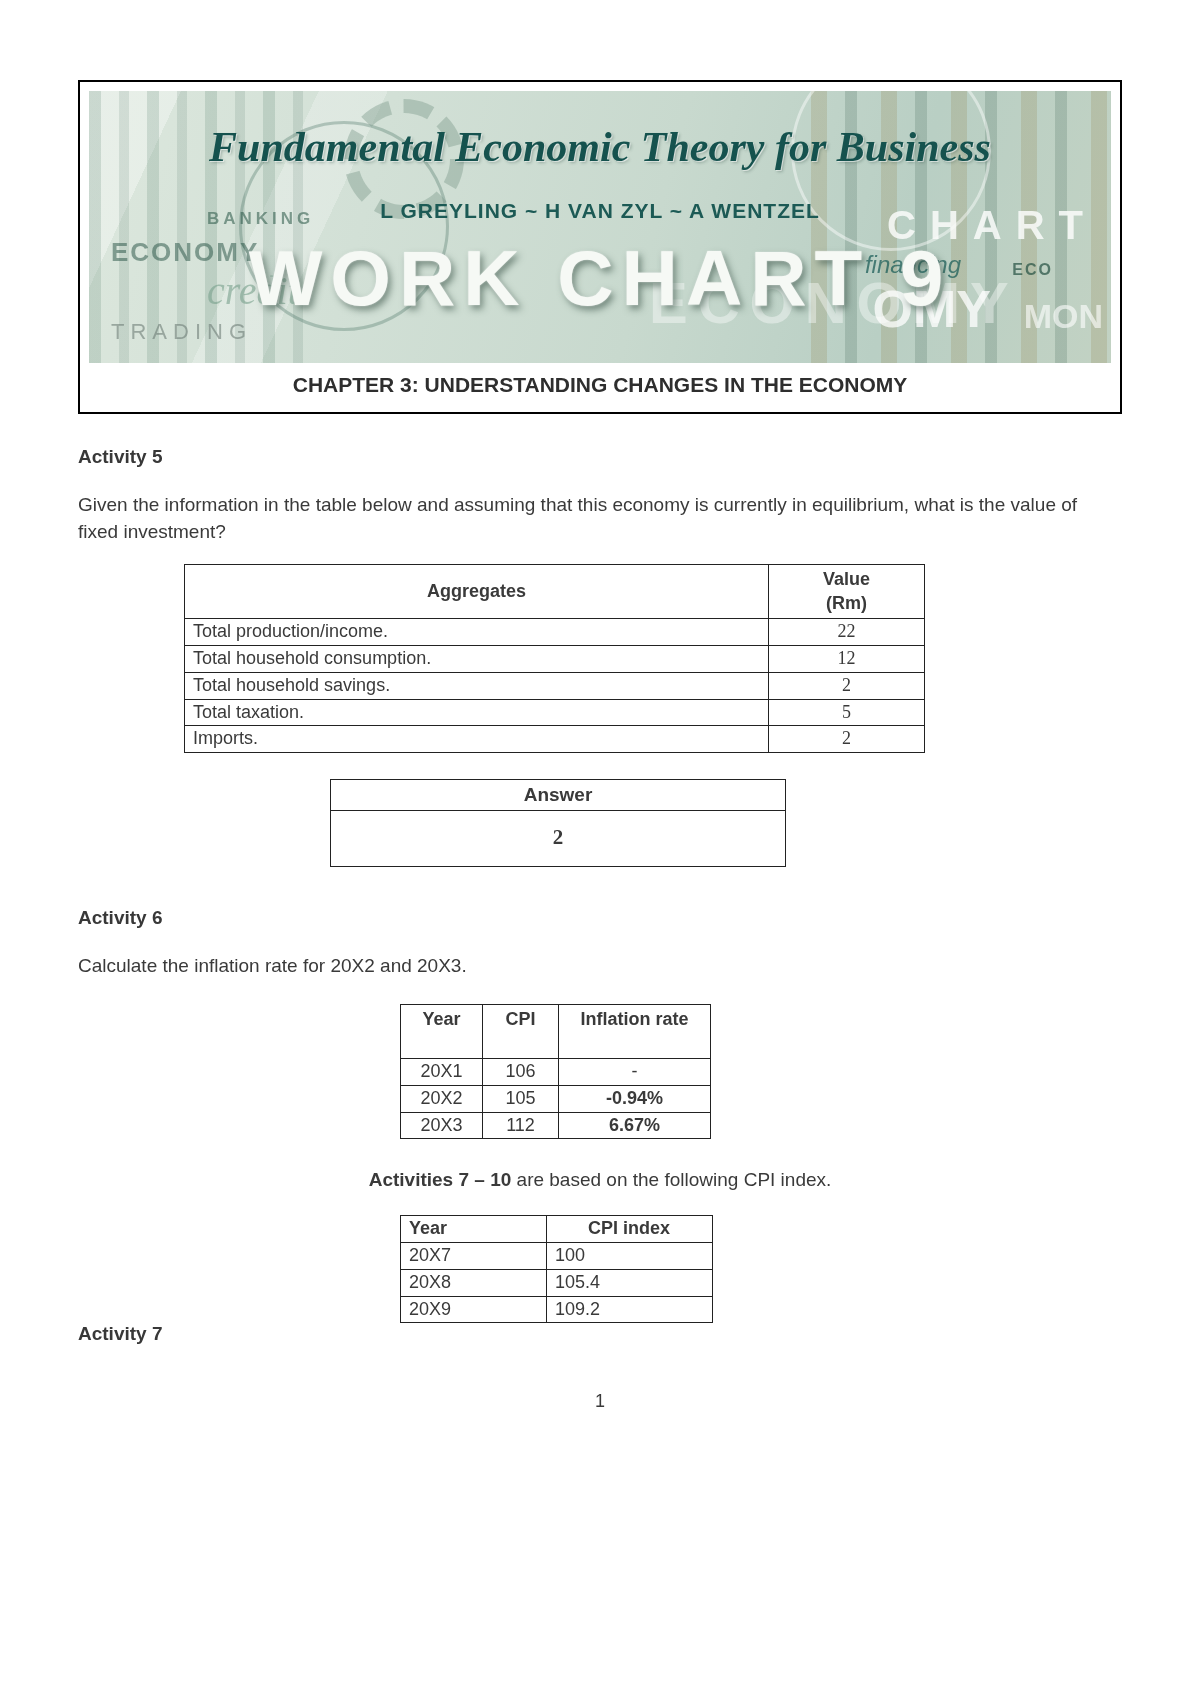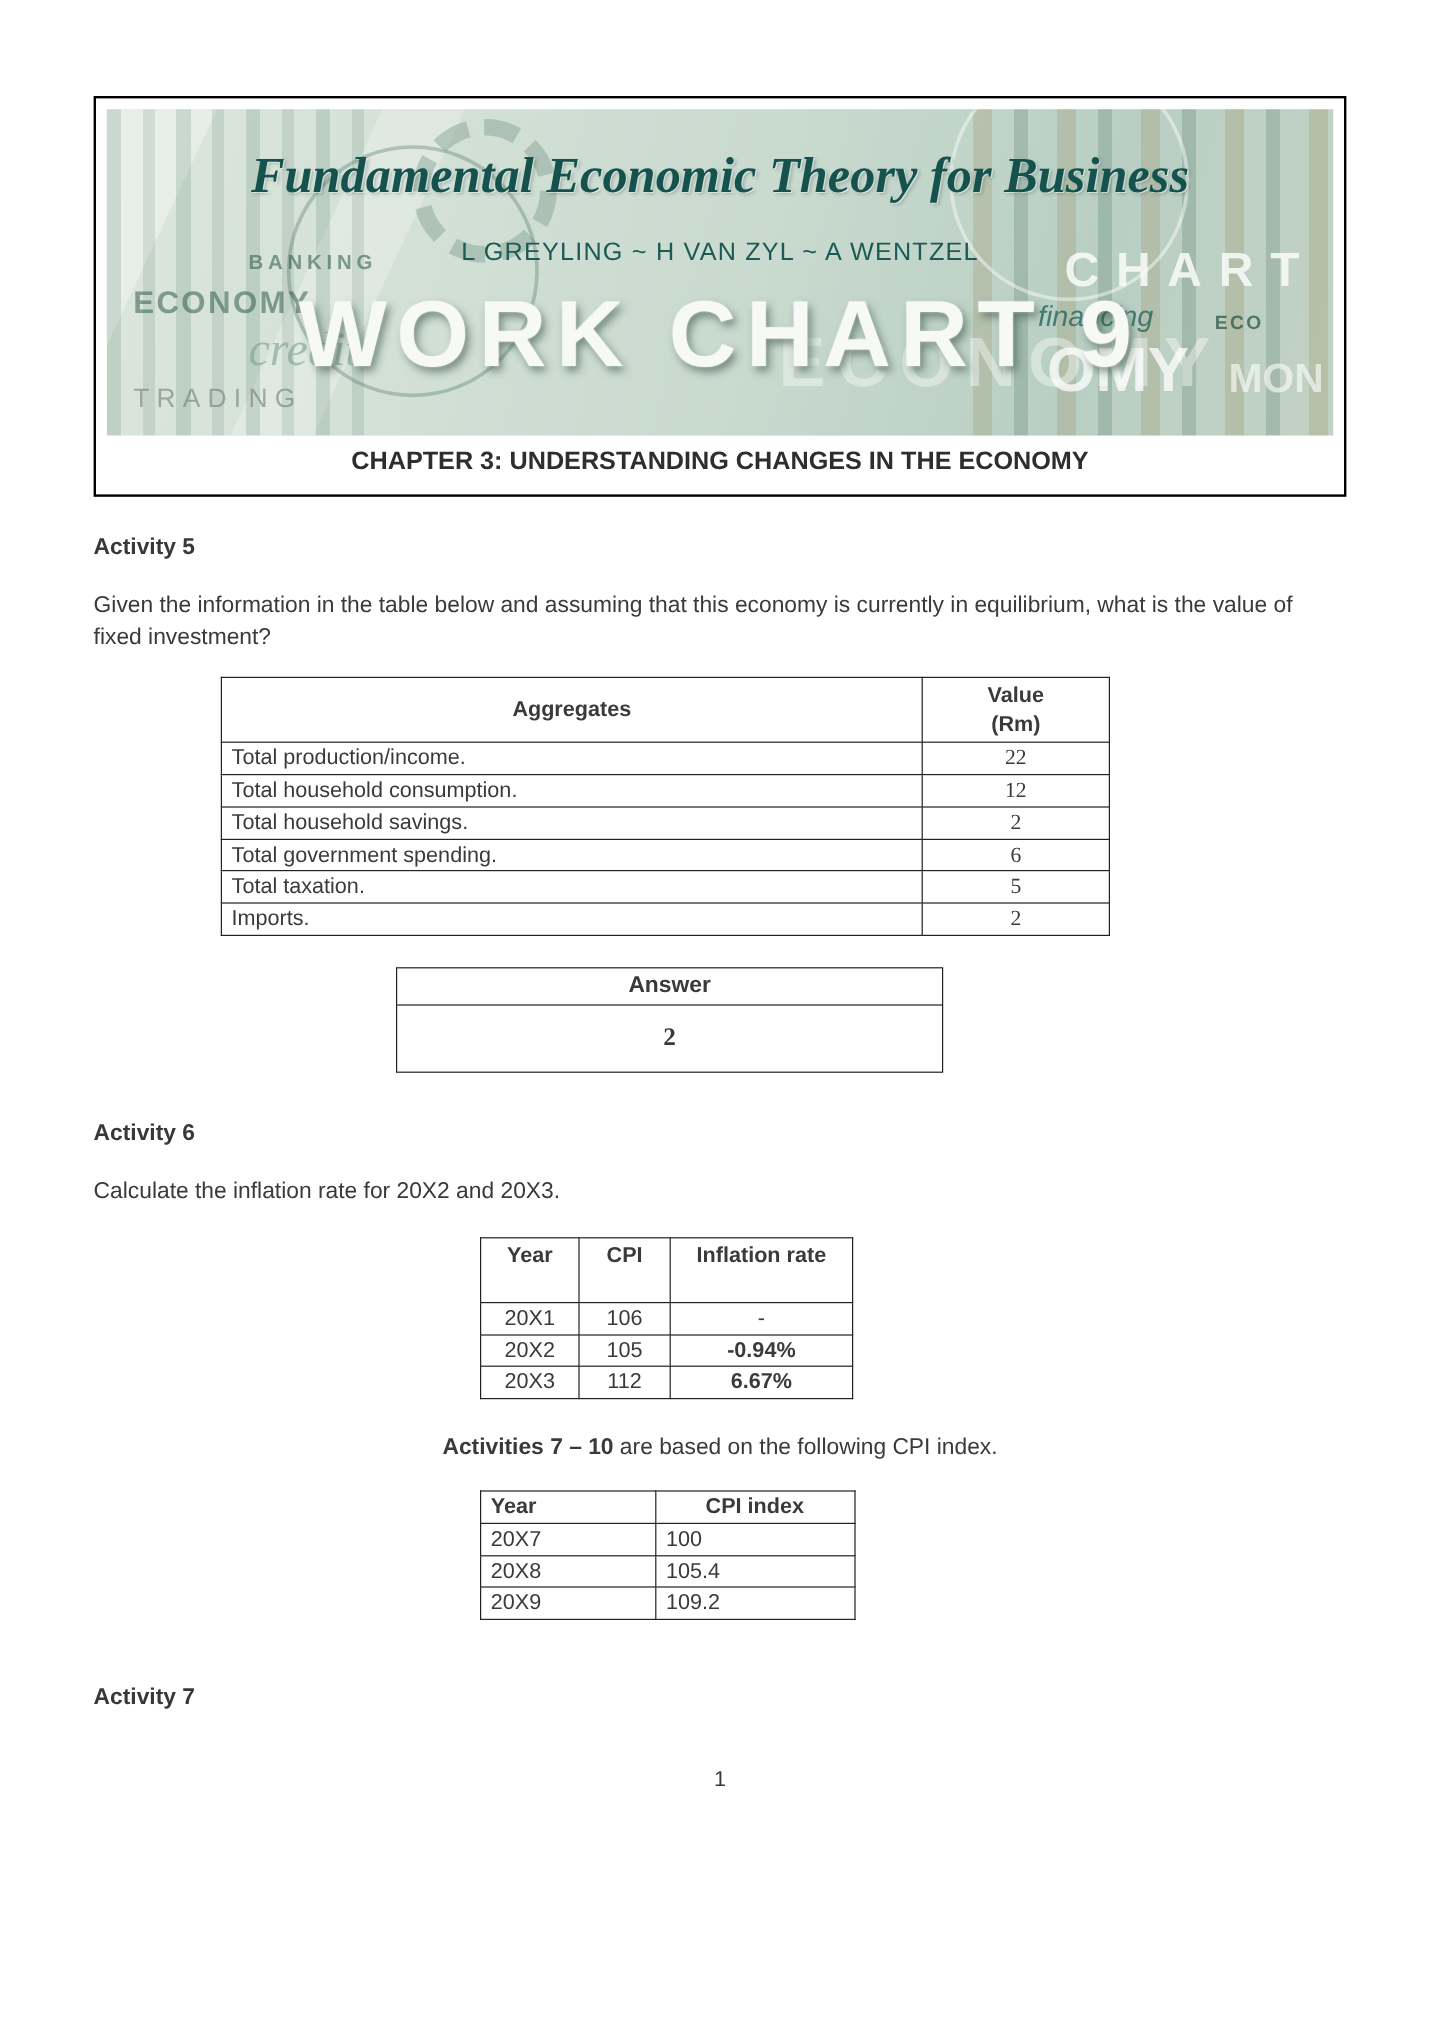--- a/index.html
+++ b/index.html
@@ -28,21 +28,21 @@
   .w4 { right: 14px; top: 112px; font-size: 40px; font-weight: bold; letter-spacing: 14px; color: rgba(250,252,250,.85); }
   .w5 { right: 150px; top: 160px; font-size: 24px; font-style: italic; color: rgba(30,95,90,.75); }
   .w6 { right: 58px; top: 170px; font-size: 16px; font-weight: bold; letter-spacing: 2px; color: rgba(35,80,65,.7); }
   .w7 { left: 560px; top: 178px; font-size: 58px; font-weight: bold; letter-spacing: 10px; color: rgba(255,255,255,.4); }
   .w8 { right: 120px; top: 188px; font-size: 52px; font-weight: bold; color: rgba(255,255,255,.75); }
   .w9 { right: 8px; top: 206px; font-size: 34px; font-weight: bold; color: rgba(255,255,255,.6); }
   .banner-title { position: absolute; left: 0; right: 0; top: 32px; text-align: center;
     font-family: "Liberation Serif", serif; font-style: italic; font-weight: bold; font-size: 42px;
     color: #15524e; text-shadow: 1px 1px 0 rgba(255,255,255,.55), 2px 2px 3px rgba(40,70,60,.3); }
   .banner-authors { position: absolute; left: 0; right: 0; top: 108px; text-align: center;
-    font-weight: normal; font-size: 21px; letter-spacing: 1px; color: #1c5a55; }
+    font-weight: bold; font-size: 21px; letter-spacing: 1px; color: #1c5a55; }
   .banner-workchart { position: absolute; left: 0; right: 0; top: 142px; text-align: center;
     font-weight: bold; font-size: 78px; letter-spacing: 8px; color: #f6f9f5;
     text-shadow: 0 0 2px rgba(255,255,255,.6), 3px 4px 7px rgba(55,80,68,.6); }
   .chapter-heading { text-align: center; font-weight: bold; font-size: 21px; color: #2e2e2e; padding: 10px 0 6px; }
 
   
   .activity-heading { font-weight: bold; font-size: 19px; color: #383838; }
   .a5-heading { margin-top: 32px; }
   .question { margin-top: 24px; font-size: 19px; line-height: 1.42; max-width: 1044px; }
 
@@ -73,21 +73,21 @@
 
   .note { margin-top: 30px; text-align: center; font-size: 19px; }
   .note b { font-weight: bold; }
 
   .cpiidx-table { margin: 24px 0 0 322px; }
   .cpiidx-table th { text-align: left; }
   .cpiidx-table .col-year2 { width: 146px; }
   .cpiidx-table .col-idx { width: 166px; padding-left: 41px; }
   .cpiidx-table td { text-align: left; }
 
-  .a7-heading { margin-top: 54px; }
+  .a7-heading { }
 
   .page-number { margin-top: 46px; text-align: center; font-size: 18px; color: #3a3a3a; }
 </style>
 </head>
 <body>
 
 <div class="content">
 
   <div class="header-box">
     <div class="banner">
@@ -134,24 +134,20 @@
       </tr>
       <tr>
         <td>Total household consumption.</td>
         <td class="value-cell">12</td>
       </tr>
       <tr>
         <td>Total household savings.</td>
         <td class="value-cell">2</td>
       </tr>
       <tr>
-        <td>Total government spending.</td>
-        <td class="value-cell">6</td>
-      </tr>
-      <tr>
         <td>Total taxation.</td>
         <td class="value-cell">5</td>
       </tr>
       <tr>
         <td>Imports.</td>
         <td class="value-cell">2</td>
       </tr>
     </tbody>
   </table>
 

